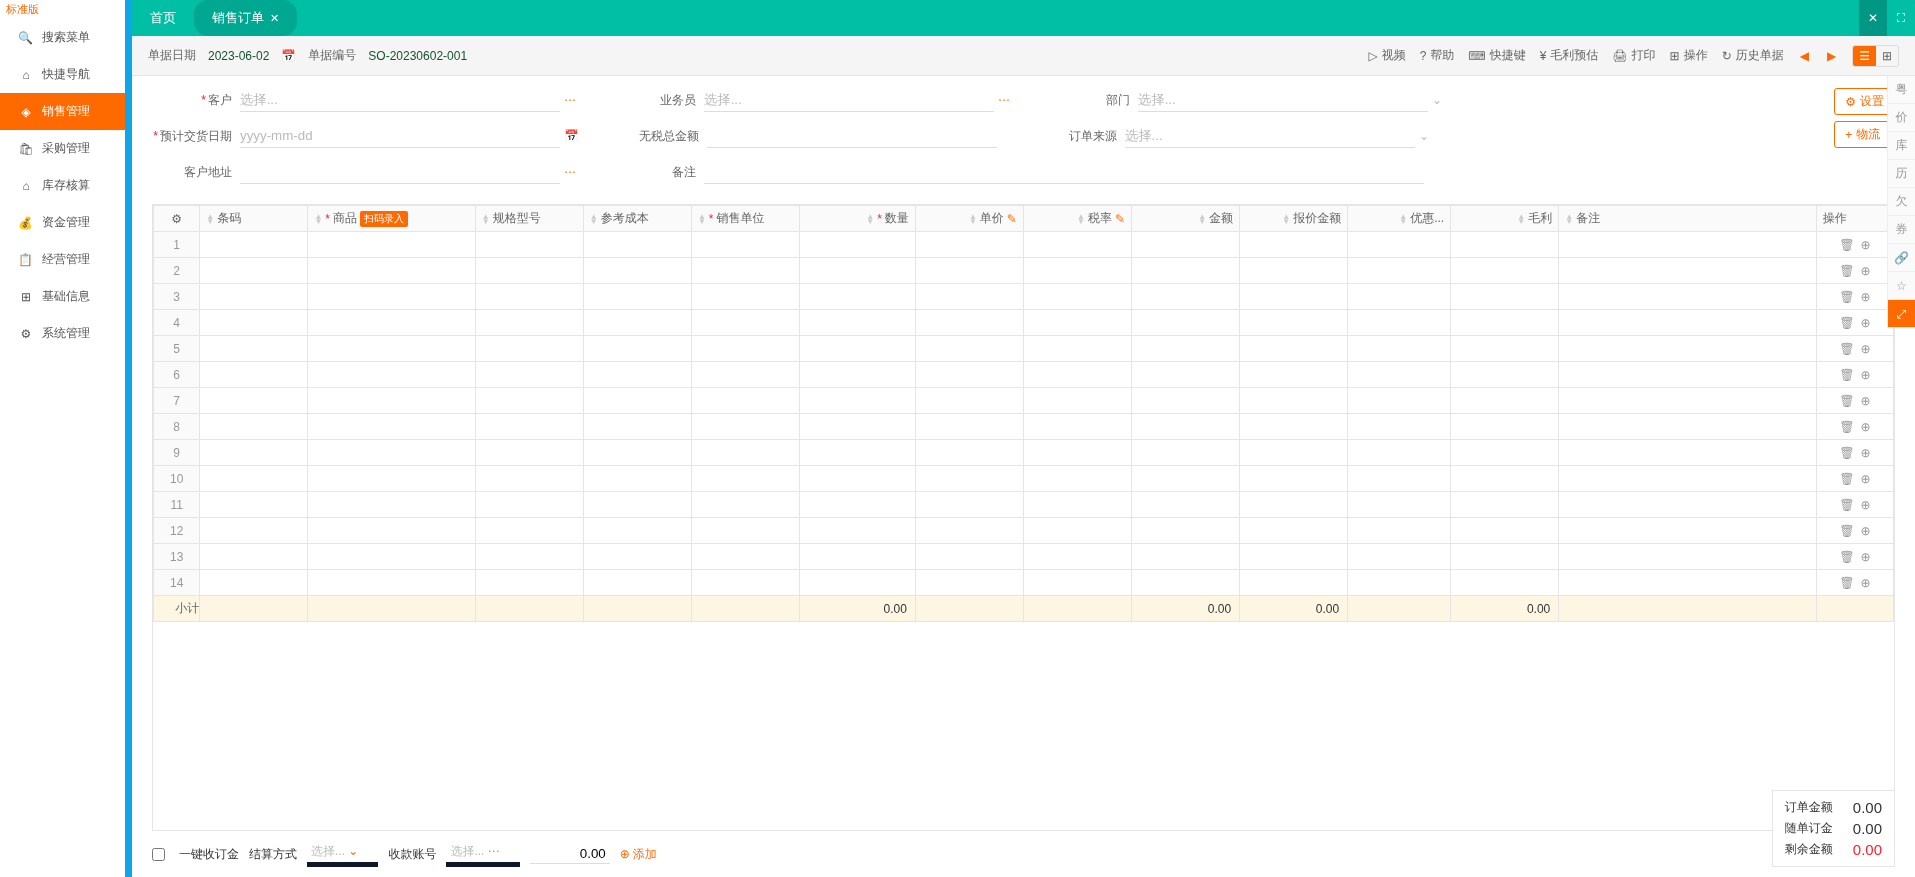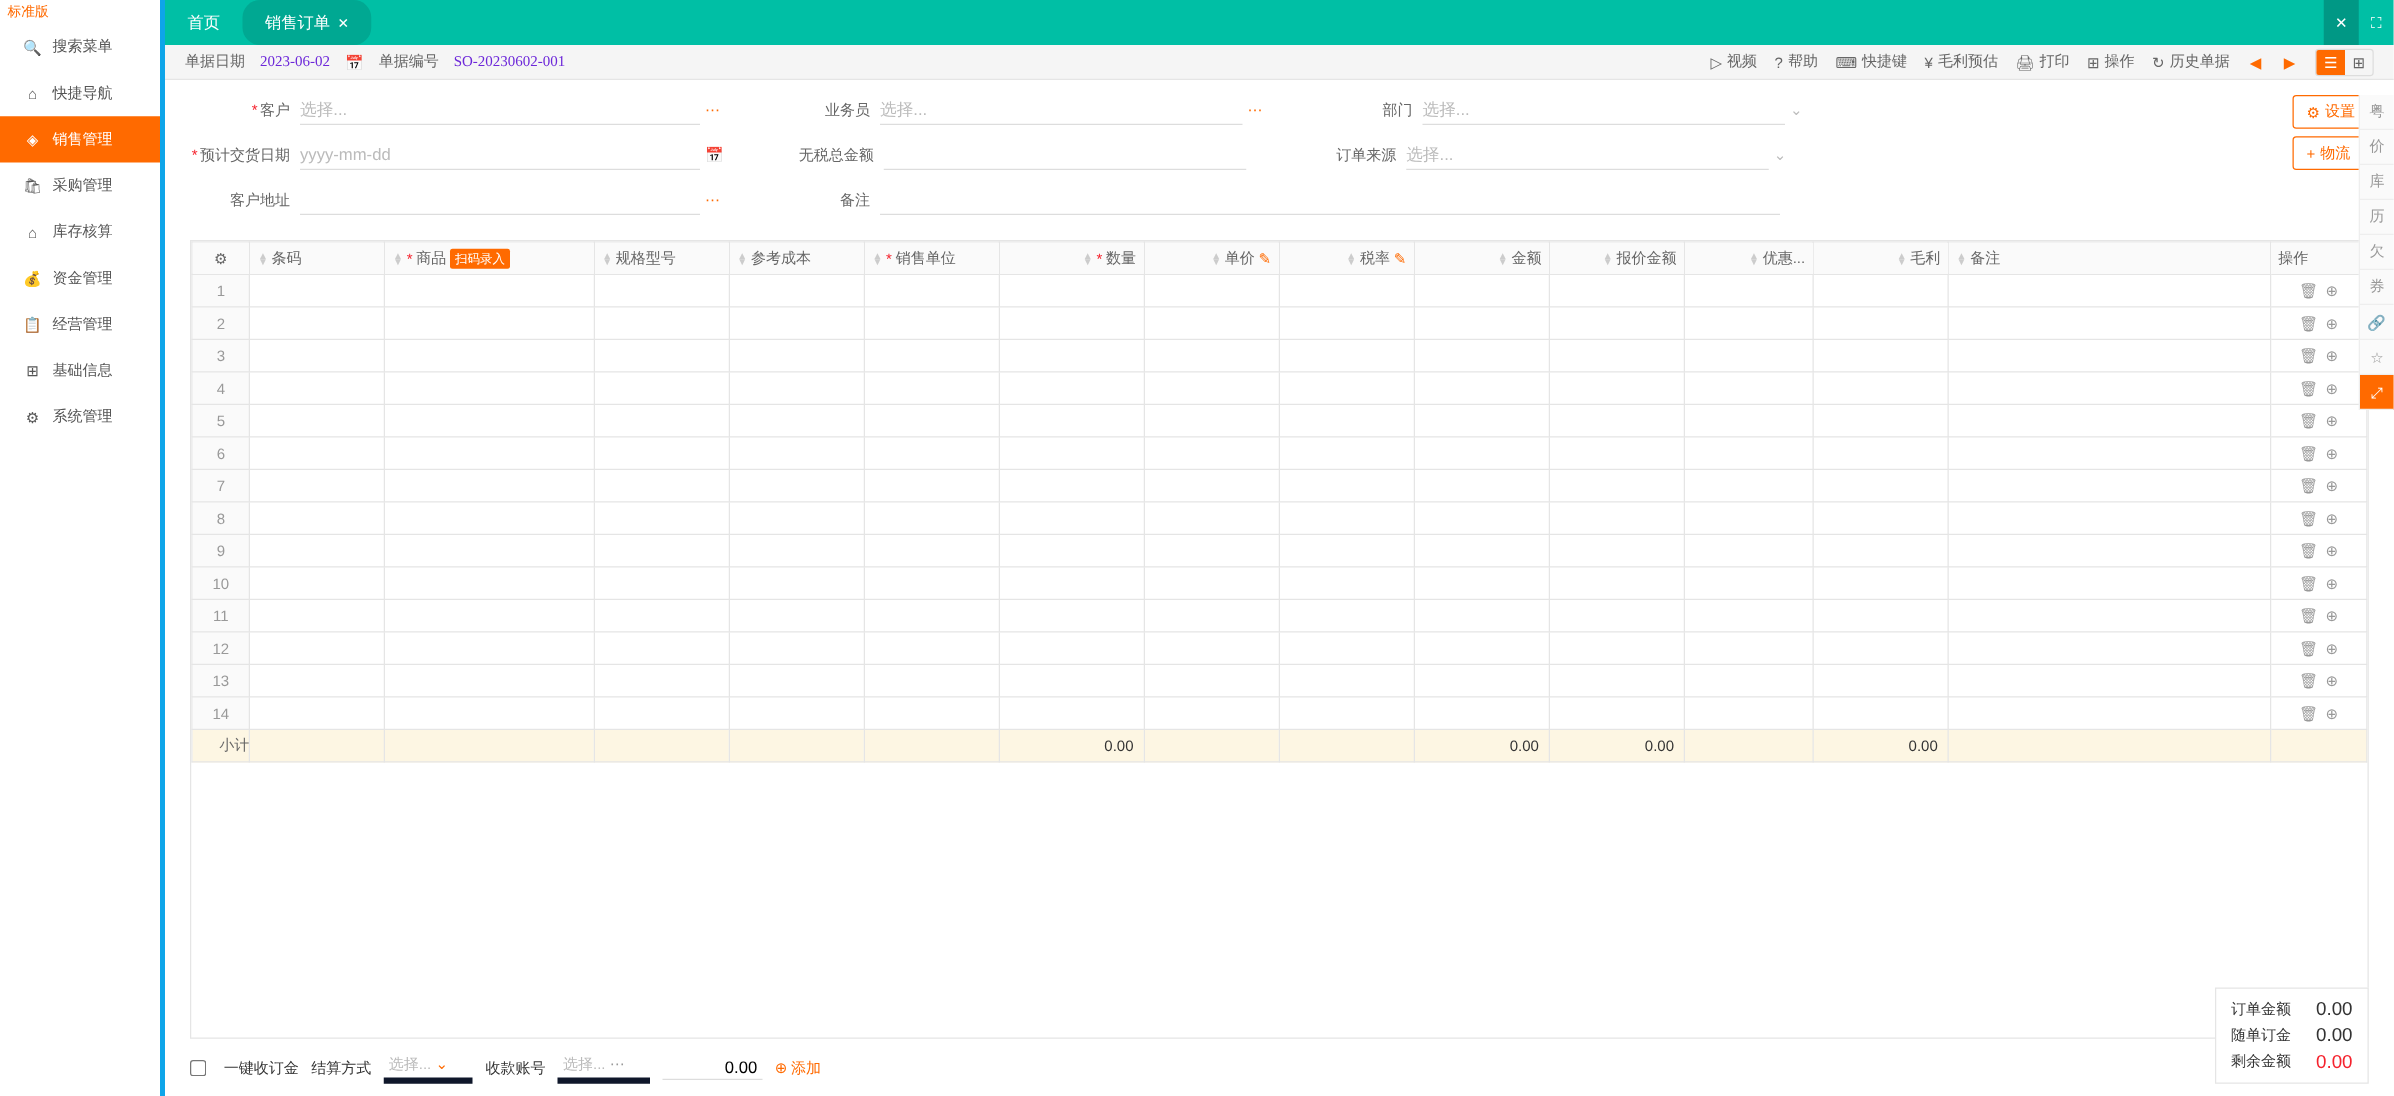--- a/index.html
+++ b/index.html
@@ -1,32 +1,32 @@
 <!DOCTYPE html>
 <html><head>
 <meta charset="utf-8">
 <style>
 * { box-sizing: border-box; margin: 0; padding: 0; }
 body { font-family: "Microsoft YaHei", Arial, sans-serif; font-size: 12px; color: #333; background: #fff; overflow: hidden; }
 .app { display: flex; height: 100vh; }
-.sidebar { width: 132px; background: #fff; border-right: 4px solid #0ea5e9; display: flex; flex-direction: column; }
+.sidebar { width: 132px; background: #fff; border-right: 7px solid #0ea5e9; display: flex; flex-direction: column; }
 .version-badge { color: #ff6a00; font-size: 11px; padding: 2px 6px; }
 .sidebar-item { display: flex; align-items: center; gap: 8px; padding: 10px 18px; cursor: pointer; color: #555; }
 .sidebar-item.active { background: #ff6a00; color: #fff; }
 .sidebar-item .icon { width: 16px; height: 16px; display: inline-flex; align-items: center; justify-content: center; }
 .main { flex: 1; display: flex; flex-direction: column; position: relative; }
 .tabs { background: #00bfa5; height: 36px; display: flex; align-items: stretch; color: #fff; position: relative; }
 .tab { padding: 16px 18px; display: flex; align-items: center; gap: 6px; cursor: pointer; font-size: 13px; }
 .tab.active { background: #00a892; border-radius: 14px; }
 .tab .close { font-size: 11px; cursor: pointer; }
 .tabs .close-all { margin-left: auto; width: 28px; display: flex; align-items: center; justify-content: center; background: #009885; cursor: pointer; }
 .tabs .fullscreen { width: 28px; display: flex; align-items: center; justify-content: center; cursor: pointer; }
-.toolbar { background: #f5f5f5; height: 28px; display: flex; align-items: center; padding: 0 16px; gap: 12px; border-bottom: 1px solid #e5e5e5; }
+.toolbar { background: #f5f5f5; height: 40px; display: flex; align-items: center; padding: 0 16px; gap: 12px; border-bottom: 1px solid #e5e5e5; }
 .toolbar .lbl { color: #666; }
-.toolbar .val { color: #6d28d9; font-family: Liberation Serif, serif; }
+.toolbar .val { color: #14532d; }
 .toolbar .date-icon { color: #ff6a00; cursor: pointer; }
 .toolbar-right { margin-left: auto; display: flex; align-items: center; gap: 14px; color: #666; }
 .toolbar-right .titem { display: flex; align-items: center; gap: 4px; cursor: pointer; }
 .toolbar-right .arrow { color: #ff6a00; cursor: pointer; padding: 0 2px; }
 .toolbar-right .view-toggle { display: flex; border: 1px solid #ddd; border-radius: 3px; overflow: hidden; }
 .toolbar-right .view-toggle span { padding: 3px 6px; cursor: pointer; }
 .toolbar-right .view-toggle .active { background: #ff6a00; color: #fff; }
 .form-area { padding: 12px 20px 8px; position: relative; }
 .form-row { display: flex; gap: 40px; margin-bottom: 12px; }
 .form-field { display: flex; align-items: center; }

